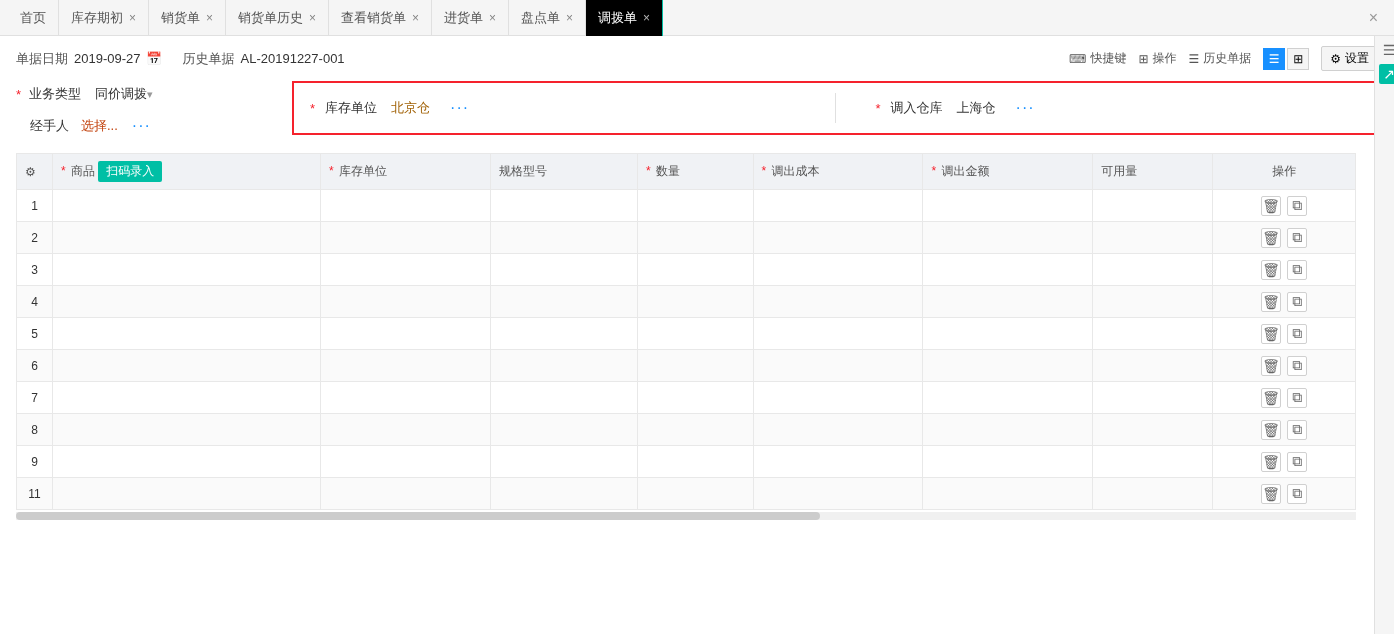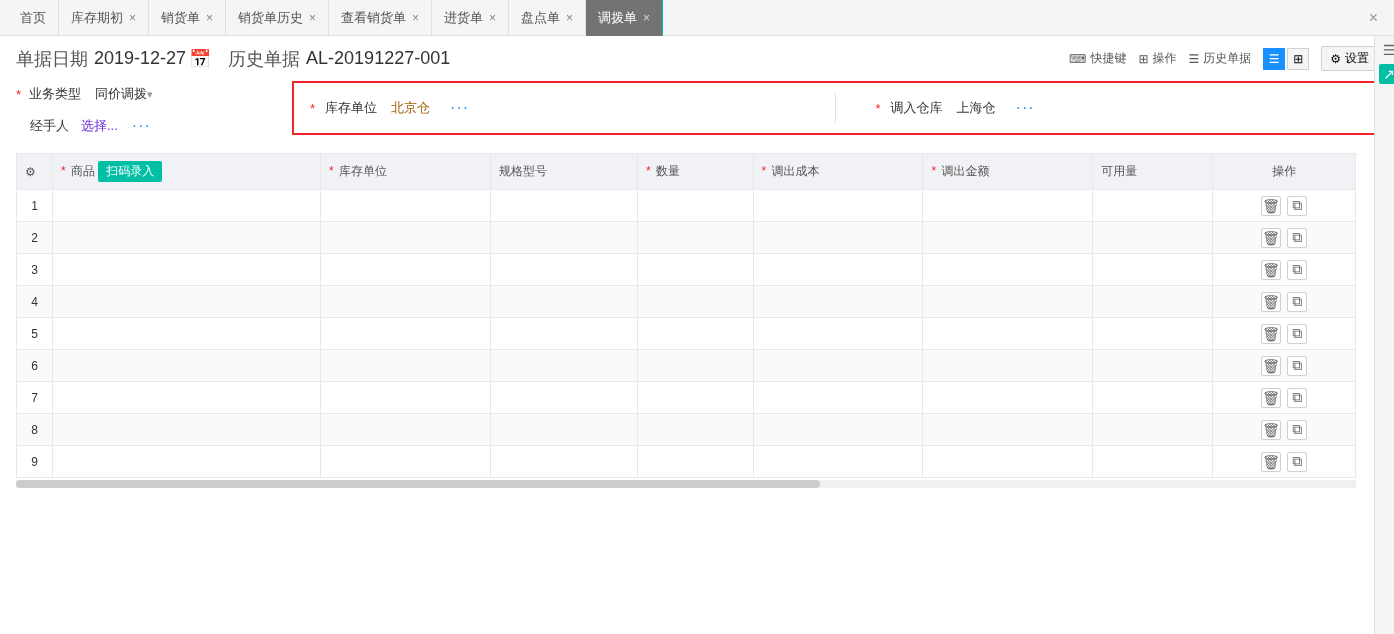--- a/index.html
+++ b/index.html
@@ -21,21 +21,21 @@
       height: 36px;
       cursor: pointer;
       font-size: 13px;
       color: #555;
       border-right: 1px solid #e0e0e0;
       white-space: nowrap;
       gap: 6px;
     }
     .tab:first-child { border-left: none; }
     .tab.active {
-      background: #737373;
+      background: #000000;
       color: #fff;
       border-color: #00bfa5;
     }
     .tab .close-btn {
       font-size: 12px;
       color: inherit;
       opacity: 0.7;
       cursor: pointer;
     }
     .tab.active .close-btn { color: #fff; }
@@ -62,21 +62,21 @@
     }
     .form-header-left {
       display: flex;
       align-items: center;
       gap: 20px;
     }
     .form-field {
       display: flex;
       align-items: center;
       gap: 6px;
-      font-size: 18px;
+      font-size: 13px;
     }
     .form-field label { color: #555; }
     .form-field .value { color: #333; font-weight: 500; }
     .calendar-icon {
       width: 16px;
       height: 16px;
       display: inline-flex;
       align-items: center;
       justify-content: center;
       color: #999;
@@ -166,21 +166,21 @@
       align-items: center;
       gap: 8px;
       flex: 1;
     }
     .warehouse-divider {
       width: 1px;
       height: 30px;
       background: #e0e0e0;
     }
     .person-placeholder {
-      color: #6d28d9;
+      color: #c2410c;
       cursor: pointer;
     }
 
     
     .data-table {
       width: 100%;
       border-collapse: collapse;
       font-size: 12px;
     }
     .data-table thead tr {
@@ -342,21 +342,21 @@
   </div>
   <div class="tab-close-right">×</div>
 </div>
 
 <div class="main-content">
 
   <div class="form-header">
     <div class="form-header-left">
       <div class="form-field">
         <label>单据日期</label>
-        <span class="value">2019-12-27</span>
+        <span class="value">2019-09-27</span>
         <span class="calendar-icon">📅</span>
       </div>
       <div class="form-field">
         <label>历史单据</label>
         <span class="value">AL-20191227-001</span>
       </div>
     </div>
     <div class="form-header-right">
       <div class="header-action">
         <span>⌨</span>
@@ -590,20 +590,36 @@
       <td></td>
       <td></td>
       <td></td>
       <td>
         <div class="action-cell">
           <span class="icon-btn" title="删除">🗑</span>
           <span class="icon-btn" title="复制">⧉</span>
         </div>
       </td>
     </tr>
+          <tr>
+      <td class="row-num">11</td>
+      <td></td>
+      <td></td>
+      <td></td>
+      <td></td>
+      <td></td>
+      <td></td>
+      <td></td>
+      <td>
+        <div class="action-cell">
+          <span class="icon-btn" title="删除">🗑</span>
+          <span class="icon-btn" title="复制">⧉</span>
+        </div>
+      </td>
+    </tr>
         </tbody>
     </table>
     <div class="scrollbar-area">
       <div class="scrollbar-thumb"></div>
     </div>
   </div>
 </div>
 
 <div class="right-sidebar">
   <div class="sidebar-icon">☰</div>

